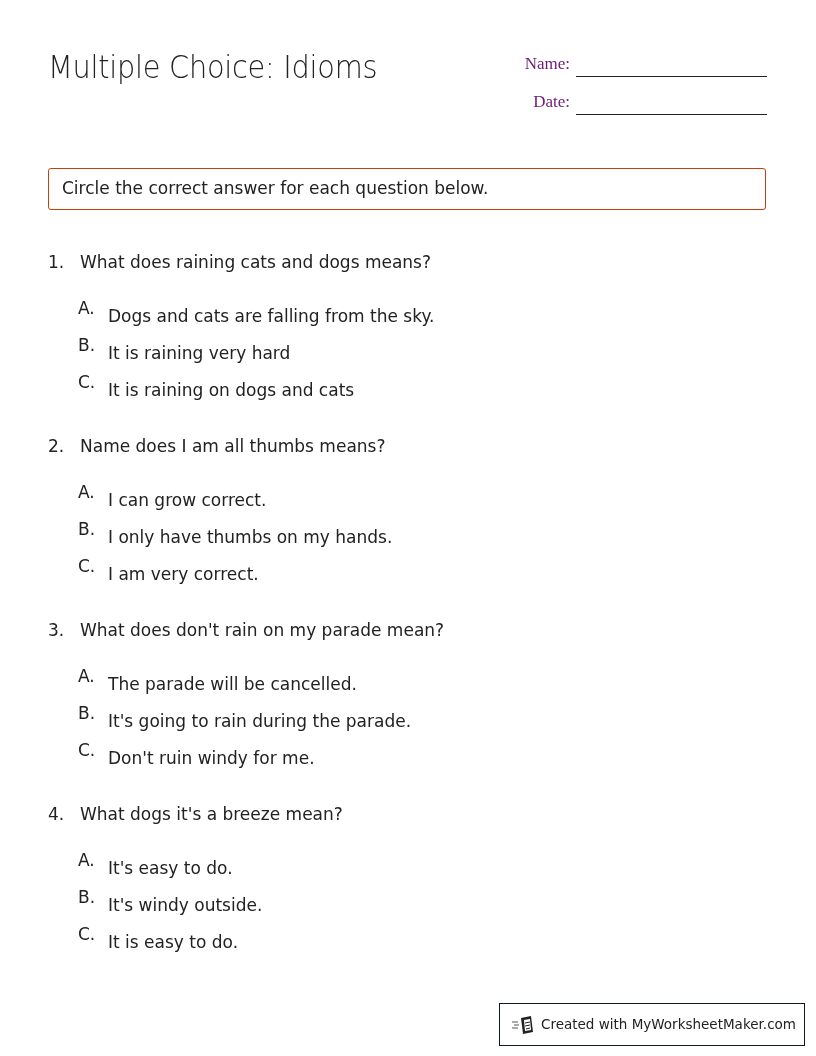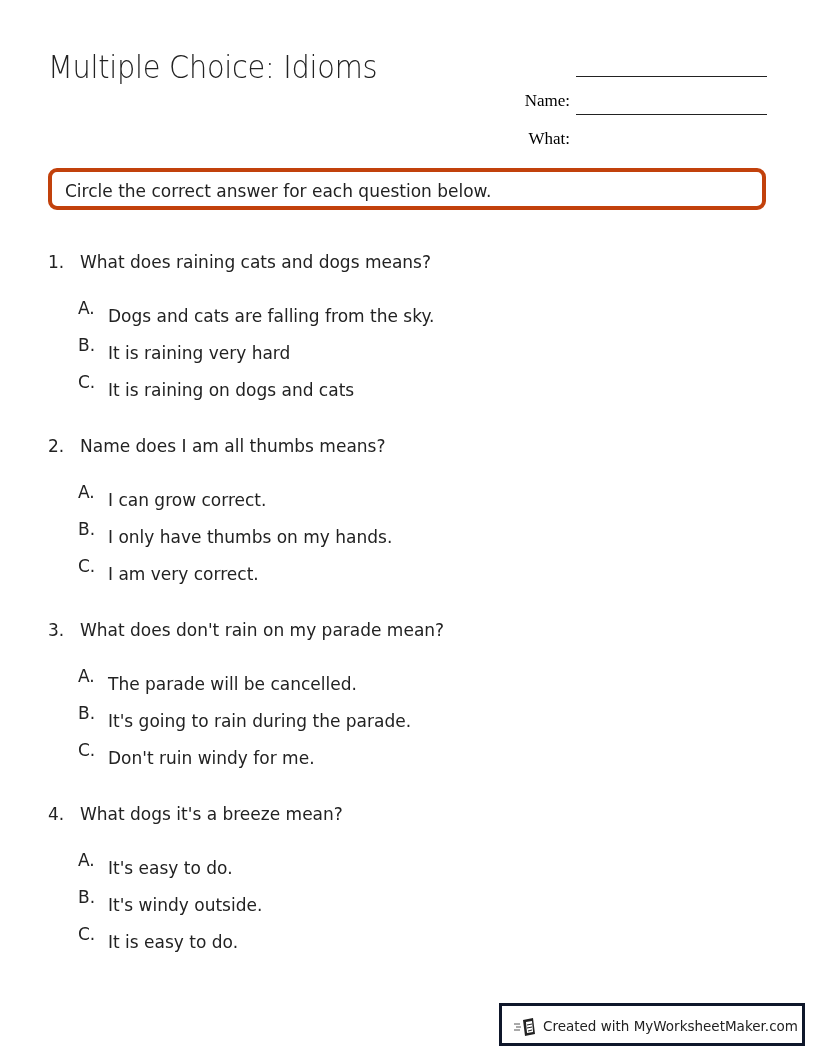--- a/index.html
+++ b/index.html
@@ -1,44 +1,44 @@
 <!DOCTYPE html>
 <html><head>
 <meta charset="utf-8">
 <style>
   html, body { margin:0; padding:0; background:#fff; }
   body { width:816px; height:1056px; position:relative; overflow:hidden; color:#222; font-family:"DejaVu Sans", sans-serif; }
   .title { position:absolute; left:48px; top:48px; font-size:32px; font-weight:300; letter-spacing:-0.3px; color:#222; font-family:"DejaVu Sans", sans-serif; transform:scaleX(0.9); transform-origin:left; }
-  .field { position:absolute; font-family:"Liberation Serif", serif; font-size:17px; color:#000000;margin-top:37px; }
+  .field { position:absolute; font-family:"Liberation Serif", serif; font-size:17px; color:#701a75; }
   .field .lbl { position:absolute; right:0; }
   .field-line { position:absolute; border-bottom:1px solid #222; width:191px; }
-  .instr { position:absolute; left:48px; top:168px; width:718px; height:42px; border:4px solid #c2410c; border-radius:9px; box-sizing:border-box; }
+  .instr { position:absolute; left:48px; top:168px; width:718px; height:42px; border:1px solid #c2410c; border-radius:3px; box-sizing:border-box; }
   .instr span { position:absolute; left:13px; top:9px; font-size:17px; color:#222; }
   .q { position:absolute; left:48px; font-size:17px; color:#222; }
   .q .num { position:absolute; left:0; top:0; width:30px; }
   .q .text { position:absolute; left:32px; top:0; white-space:nowrap; }
   .opt { position:absolute; left:78px; font-size:17px; color:#222; white-space:nowrap; }
   .opt .letter { position:absolute; left:0; top:0; }
   .opt .otext { position:absolute; left:30px; top:8px; }
-  .footer { position:absolute; left:499px; top:1003px; width:306px; height:43px; border:3px solid #0f172a; box-sizing:border-box; }
+  .footer { position:absolute; left:499px; top:1003px; width:306px; height:43px; border:1px solid #0f172a; box-sizing:border-box; }
   .footer .txt { position:absolute; left:41px; top:12px; font-size:13.5px; color:#222; white-space:nowrap; }
   .footer .icon { position:absolute; left:12px; top:11px; width:24px; height:20px; }
 </style>
 </head>
 <body>
 
 <div class="title">Multiple Choice: Idioms</div>
 
 <div class="field" style="left:480px; top:54px; width:90px; height:20px;">
   <span class="lbl">Name:</span>
 </div>
 <div class="field-line" style="left:576px; top:76px;"></div>
 
 <div class="field" style="left:480px; top:92px; width:90px; height:20px;">
-  <span class="lbl">What:</span>
+  <span class="lbl">Date:</span>
 </div>
 <div class="field-line" style="left:576px; top:114px;"></div>
 
 <div class="instr">
   <span>Circle the correct answer for each question below.</span>
 </div>
 
 <div class="q" style="top:252px;">
   <span class="num">1.</span>
   <span class="text">What does raining cats and dogs means?</span>

